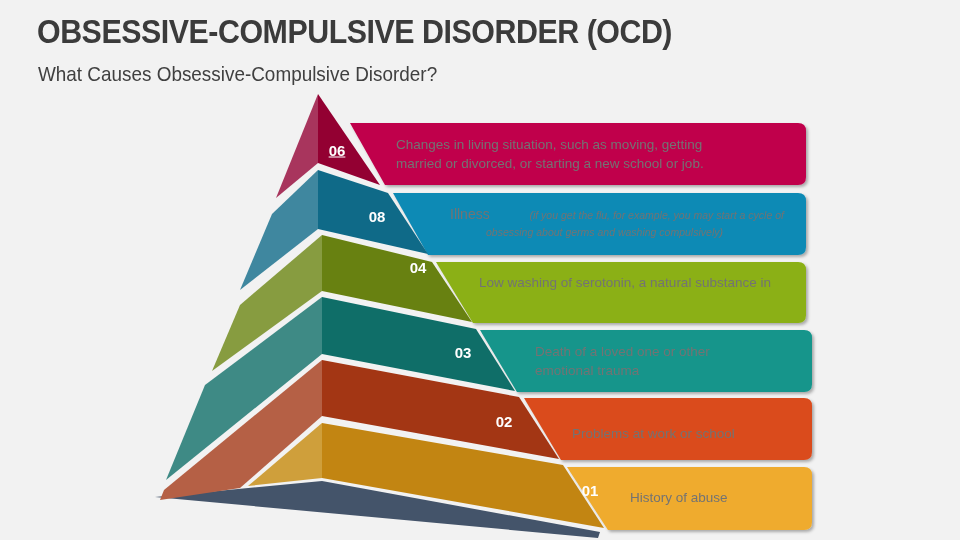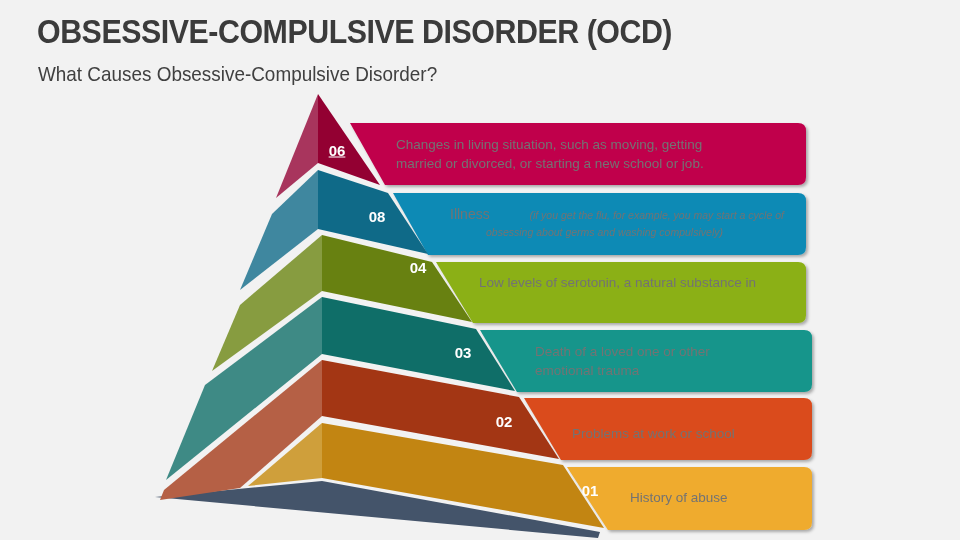--- a/index.html
+++ b/index.html
@@ -101,21 +101,21 @@
   <div>
     <span class="lead">Illness</span>
     <span class="ital">(if you get the flu, for example, you may start a cycle of</span>
   </div>
   <div style="line-height:14px;">
     <span class="ital">obsessing about germs and washing compulsively)</span>
   </div>
 </div>
 
 <div class="btext" style="left:479px; top:273px;">
-  <div>Low levels of serotonin, a natural substance in</div>
+  <div>Low washing of serotonin, a natural substance in</div>
 </div>
 
 <div class="btext" style="left:535px; top:342px;">
   <div>Death of a loved one or other</div>
   <div>emotional trauma</div>
 </div>
 
 <div class="btext" style="left:572px; top:424px;">
   <div>Problems at work or school</div>
 </div>

